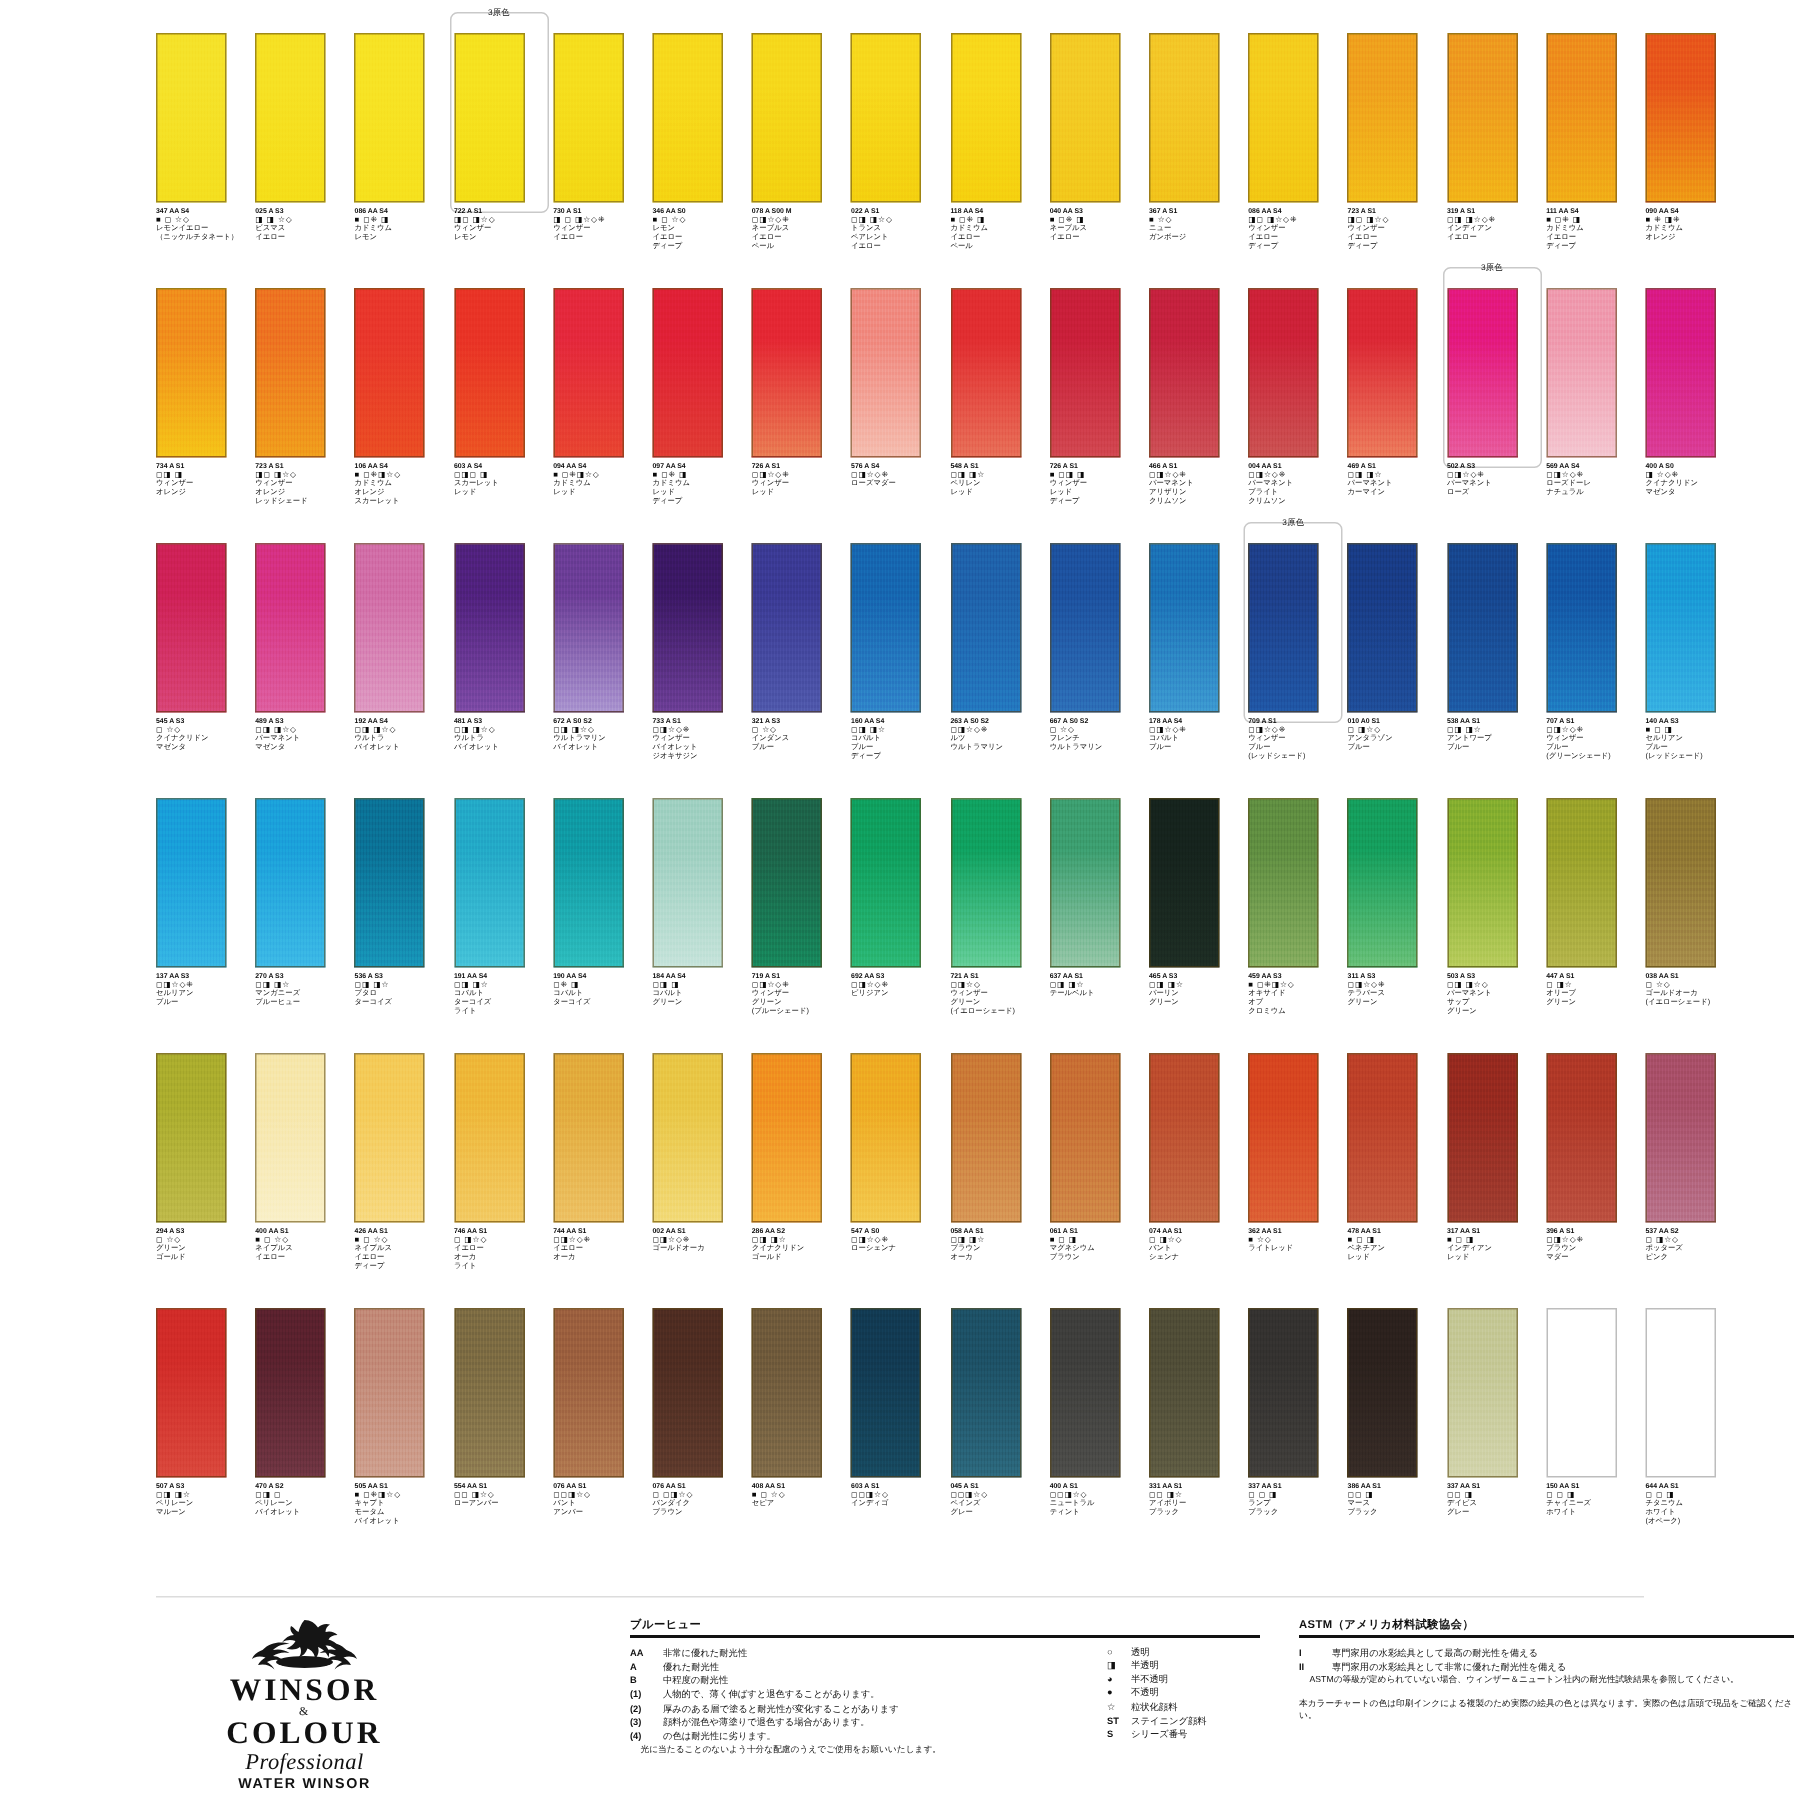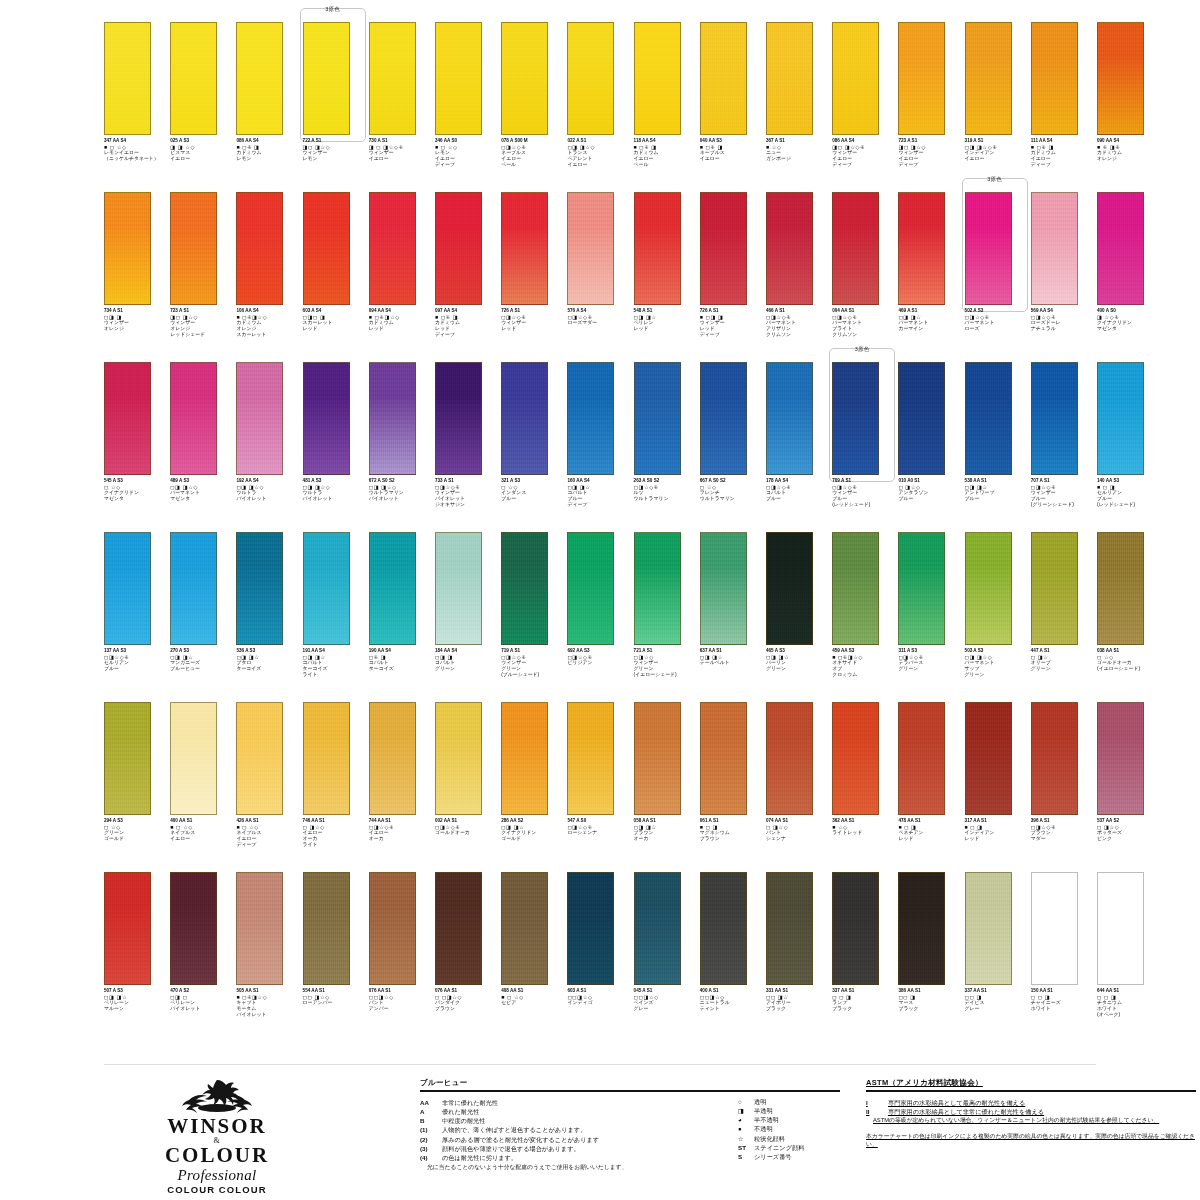--- a/index.html
+++ b/index.html
@@ -83,21 +83,21 @@
   .footer{
     position:absolute;
     left:0; top:1064px;
     width:1200px; height:136px;
   }
   .footer-sep{
     position:absolute;left:104px;top:0;width:992px;height:1px;background:#dcdcdc;
   }
   .brand{
     position:absolute;
-    left:132px; top:14px;
+    left:118px; top:14px;
     width:170px;
     text-align:center;
     color:#111;
   }
   .brand .crest{
     height:38px;display:flex;align-items:flex-end;justify-content:center;
   }
   .brand .w,.brand .n{
     font-family:"Liberation Serif","DejaVu Serif",serif;
     font-weight:bold;
@@ -124,21 +124,20 @@
   }
   .legend2{
     position:absolute;
     left:738px; top:14px;
     width:160px;
   }
   .legend3{
     position:absolute;
     left:866px; top:14px;
     width:330px;
-    text-decoration:underline;
   }
   .lg-title{
     font-size:7.5px;font-weight:bold;color:#111;margin-bottom:2px;letter-spacing:.3px;
   }
   .lg-rule{height:1.6px;background:#111;width:100%;margin-bottom:6px;}
   .lg-row{
     display:flex;font-size:6.2px;line-height:9.3px;color:#111;
   }
   .lg-row .k{width:22px;flex:none;font-weight:bold;}
   .lg-row .v{flex:1;}
@@ -1257,21 +1256,21 @@
             <path d="M18 22c5-5 12-6 18-4-4 0-8 1-11 4 4-1 8 0 11 2-4-1-8 0-11 2 3 0 6 2 8 4-4-2-8-2-12 0 2 1 4 3 5 5-3-3-7-4-11-3 1-2 3-4 5-5-3-1-6-1-9 1 1-3 4-5 7-6z"></path>
             <path d="M74 22c-5-5-12-6-18-4 4 0 8 1 11 4-4-1-8 0-11 2 4-1 8 0 11 2-3 0-6 2-8 4 4-2 8-2 12 0-2 1-4 3-5 5 3-3 7-4 11-3-1-2-3-4-5-5 3-1 6-1 9 1-1-3-4-5-7-6z"></path>
             <ellipse cx="46" cy="30" rx="19" ry="4"></ellipse>
           </g>
         </svg>
       </div>
       <div class="w">WINSOR</div>
       <div class="amp">&amp;</div>
       <div class="n">COLOUR</div>
       <div class="pro">Professional</div>
-      <div class="wc">COLOUR COLOUR</div>
+      <div class="wc">WATER WINSOR</div>
     </div>
 
     <div class="legend">
       <div class="lg-title">ブルーヒュー</div>
       <div class="lg-rule"></div>
       <div id="code-rows">
           <div class="lg-row">
             <div class="k">AA</div>
             <div class="v">非常に優れた耐光性</div>
           </div>

